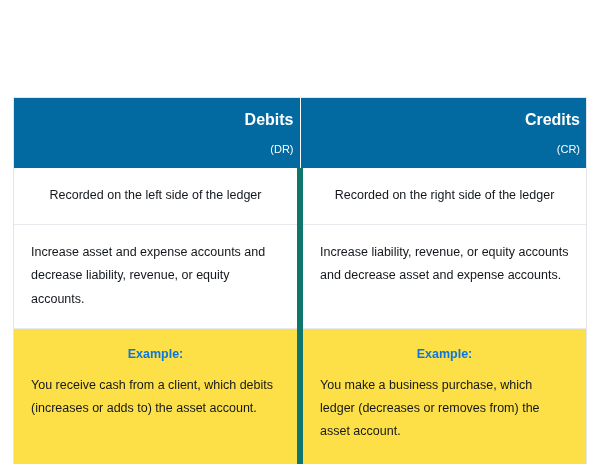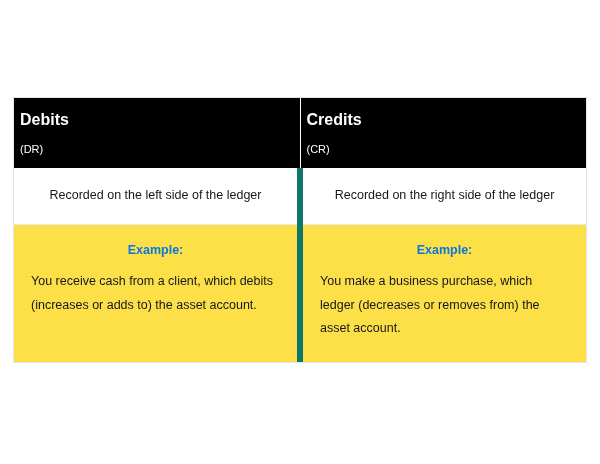--- a/index.html
+++ b/index.html
@@ -42,24 +42,24 @@
   table {
     border-collapse: collapse;
     width: 100%;
     table-layout: fixed;
   }
   th, td {
     vertical-align: top;
     box-sizing: border-box;
   }
   thead th {
-    background: #000000;
+    background: #0369a1;
     color: #ffffff;
-    text-align: left;
-    padding: 12px 6px 13px 6px;
+    text-align: right;
+    padding: 12px 6px 13px 22px;
     border: none;
   }
   thead th + th {
     border-left: 1px solid #ffffff;
   }
   .head-main {
     font-size: 16px;
     font-weight: bold;
     line-height: 1.2;
     display: block;
@@ -120,20 +120,24 @@
             <span class="head-main">Credits</span>
             <span class="head-sub">(CR)</span>
           </th>
         </tr>
       </thead>
       <tbody>
         <tr>
           <td>Recorded on the left side of the ledger</td>
           <td>Recorded on the right side of the ledger</td>
         </tr>
+        <tr>
+          <td>Increase asset and expense accounts and decrease liability, revenue, or equity accounts.</td>
+          <td>Increase liability, revenue, or equity accounts and decrease asset and expense accounts.</td>
+        </tr>
         <tr class="row-example">
           <td>
             <span class="example-label">Example:</span>
             <span class="example-body">You receive cash from a client, which debits (increases or adds to) the asset account.</span>
           </td>
           <td>
             <span class="example-label">Example:</span>
             <span class="example-body">You make a business purchase, which ledger (decreases or removes from) the asset account.</span>
           </td>
         </tr>

